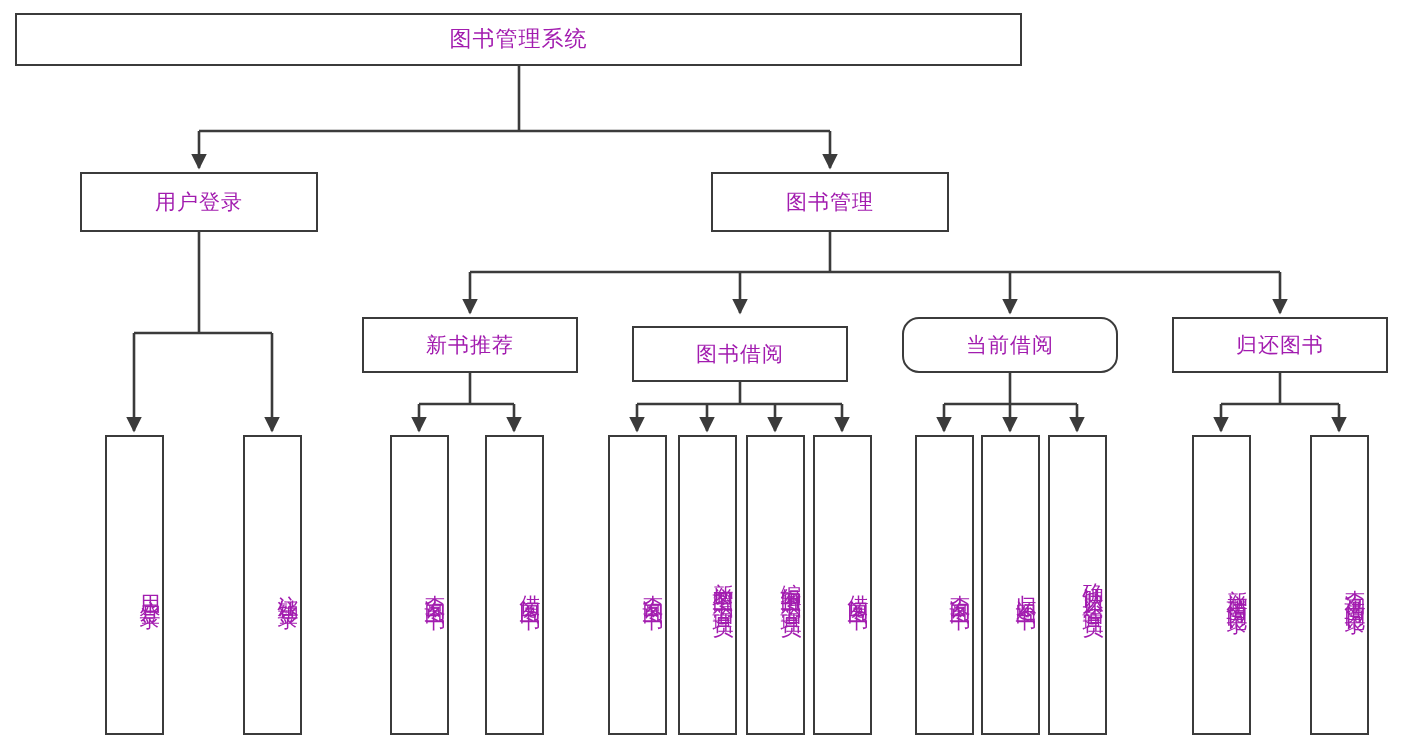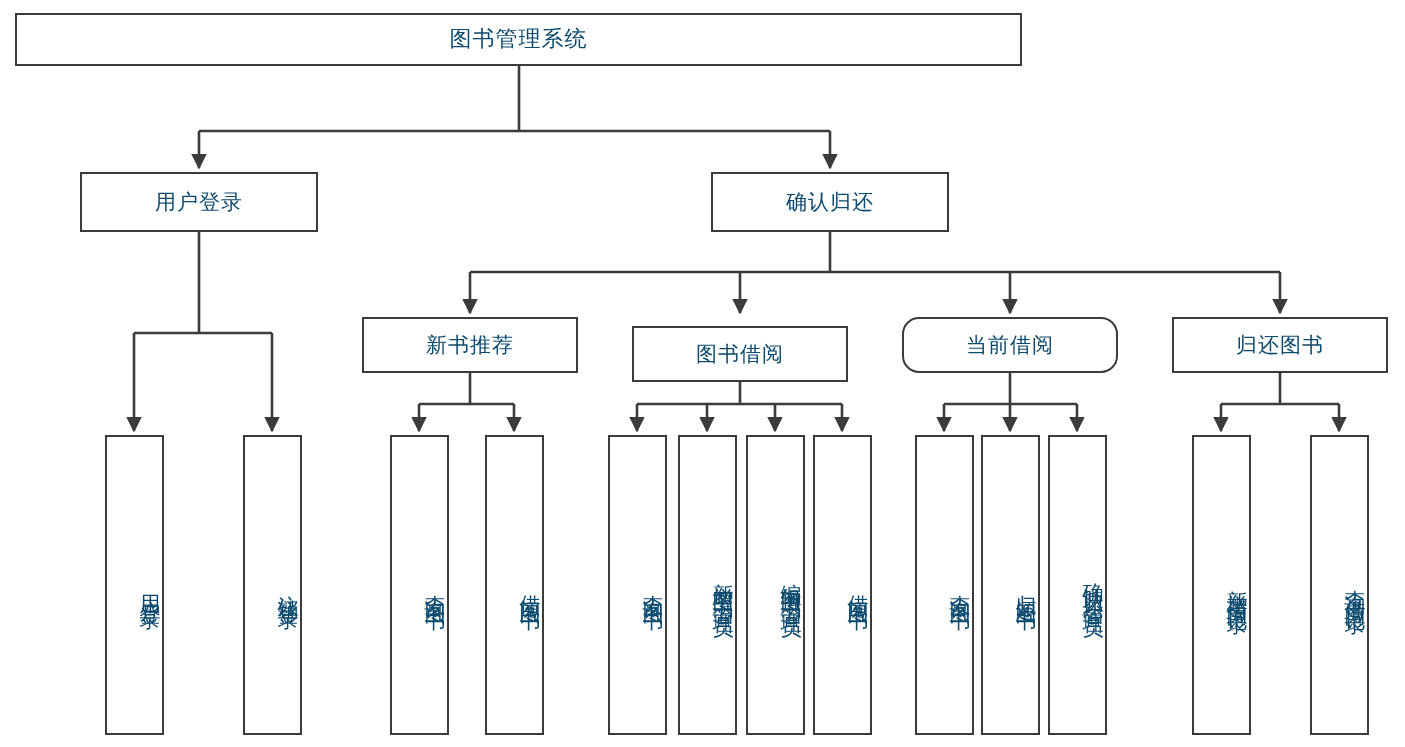--- a/index.html
+++ b/index.html
@@ -25,21 +25,21 @@
     height: 747px;
   }
   .node {
     position: absolute;
     box-sizing: border-box;
     background: #ffffff;
     border: 2px solid #3b3b3b;
     display: flex;
     align-items: center;
     justify-content: center;
-    color: #0c4a6e;
+    color: #a21caf;
   }
   .node.horiz {
     font-size: 21px;
     letter-spacing: 1px;
     line-height: 1.2;
   }
   .node.vert {
     writing-mode: vertical-rl;
     text-orientation: upright;
     font-size: 21px;
@@ -115,21 +115,21 @@
       <path d="M 1221 404 L 1339 404"></path>
       <path d="M 1221 404 L 1221 431" marker-end="url(#arrow)"></path>
       <path d="M 1339 404 L 1339 431" marker-end="url(#arrow)"></path>
     </g>
   </svg>
 
   <div class="node horiz root" id="node-root" style="left: 15px; top: 13px; width: 1007px; height: 53px;">图书管理系统</div>
 
   <div id="level2-layer">
       <div class="node horiz" style="left: 80px; top: 172px; width: 238px; height: 60px;">用户登录</div>
-      <div class="node horiz" style="left: 711px; top: 172px; width: 238px; height: 60px;">确认归还</div>
+      <div class="node horiz" style="left: 711px; top: 172px; width: 238px; height: 60px;">图书管理</div>
     </div>
   <div id="level3-layer">
       <div class="node horiz" style="left: 362px; top: 317px; width: 216px; height: 56px;">新书推荐</div>
       <div class="node horiz" style="left: 632px; top: 317px; width: 216px; height: 56px; margin-top: 9px;">图书借阅</div>
       <div class="node horiz" style="left: 902px; top: 317px; width: 216px; height: 56px; border-radius: 17px;">当前借阅</div>
       <div class="node horiz" style="left: 1172px; top: 317px; width: 216px; height: 56px;">归还图书</div>
     </div>
   <div id="leaf-layer">
       <div class="node vert" style="left: 105px; top: 435px; width: 59px; height: 300px;">用户登录</div>
       <div class="node vert" style="left: 243px; top: 435px; width: 59px; height: 300px;">注销登录</div>

